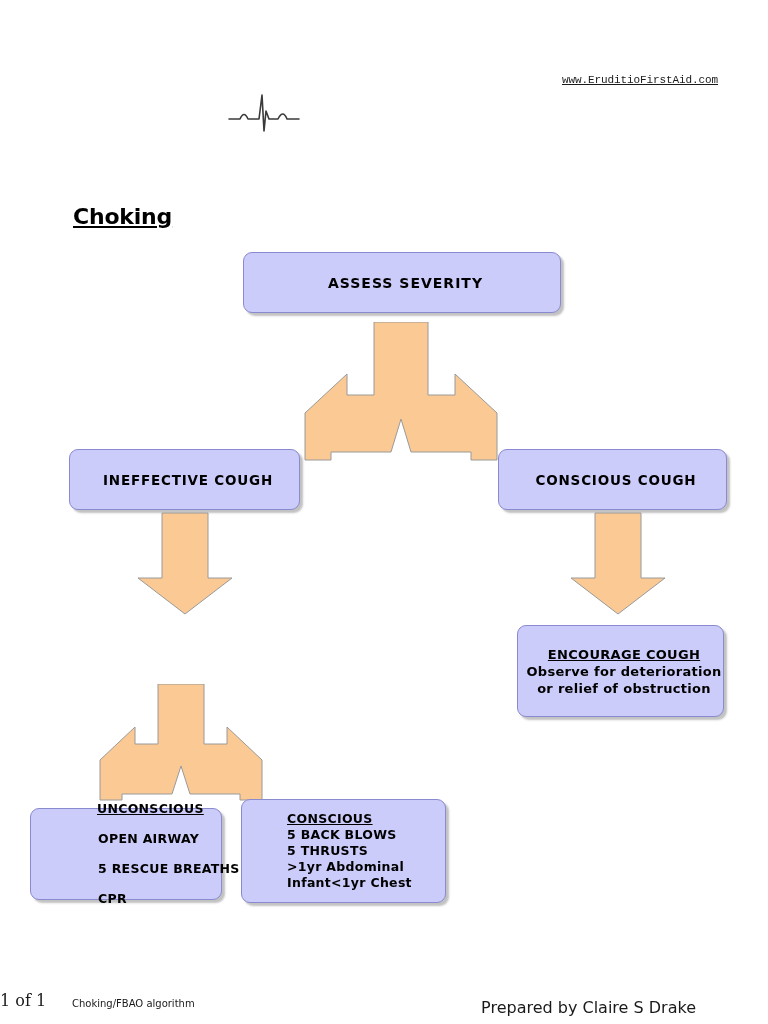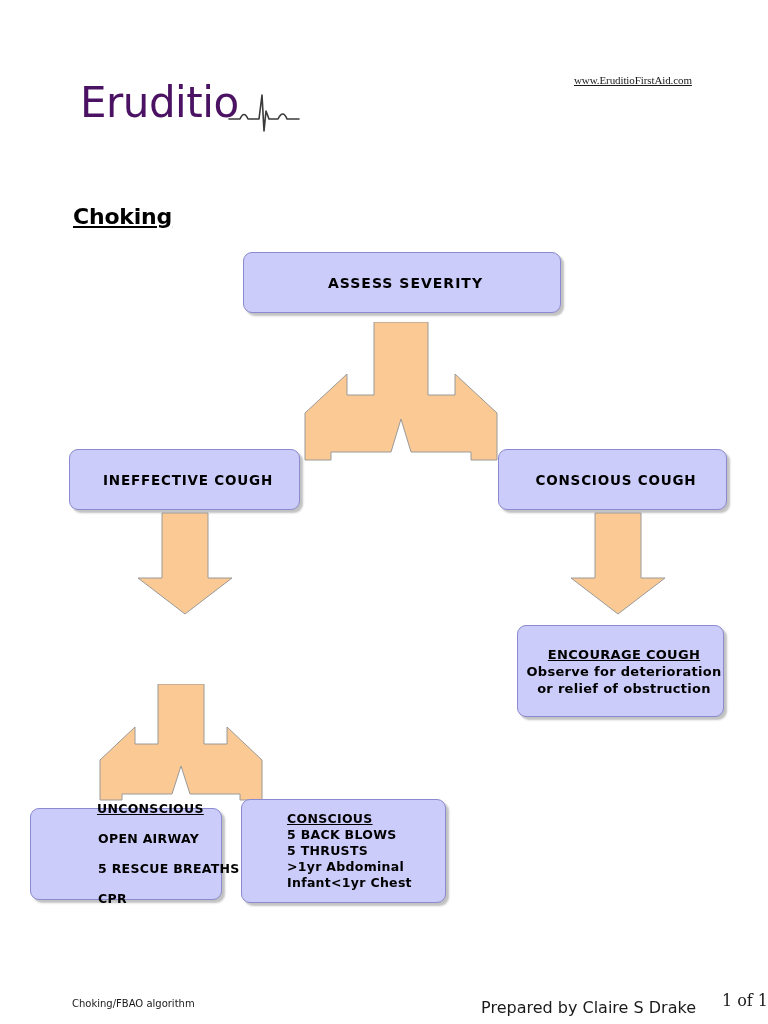--- a/index.html
+++ b/index.html
@@ -22,26 +22,25 @@
     width: 768px;
     height: 1024px;
   }
 
   
   .site-url {
     position: absolute;
     left: 562px;
     top: 74px;
     font-size: 11px;
-    font-family: Liberation Serif, serif;
+    font-family: Liberation Mono, monospace;
     color: #1a1a1a;
     text-decoration: underline;
     letter-spacing: -0.1px;
     white-space: nowrap;
-    margin-left: 12px;
   }
 
   .logo {
     position: absolute;
     left: 80px;
     top: 78px;
     width: 300px;
     height: 60px;
   }
   .logo-word {
@@ -169,21 +168,21 @@
     position: absolute;
     left: 72px; top: 998px;
     font-family: "DejaVu Sans", sans-serif;
     font-size: 10px;
     color: #1a1a1a;
     white-space: nowrap;
   }
   .footer-center {
     position: absolute;
     left: 0; right: 0; top: 991px;
-    text-align: right;
+    text-align: left;
     font-family: "DejaVu Serif", serif;
     font-size: 16px;
     color: #1a1a1a;
   }
   .footer-right {
     position: absolute;
     right: 72px; top: 998px;
     font-family: "DejaVu Sans", sans-serif;
     font-size: 16px;
     color: #1a1a1a;
@@ -191,21 +190,20 @@
   }
 </style>
 </head>
 <body>
 
 <div class="page">
 
   <a class="site-url" href="#">www.EruditioFirstAid.com</a>
 
   <div class="logo">
-    <div class="logo-word">Eruditio</div>
     <div class="logo-ecg">
       <svg width="72" height="48" viewBox="0 0 72 48" aria-hidden="true">
         <path d="M1 33 L12 33 Q16 24 20 33 L27 33 L31 33 L34 9 L36 45 L38 25 L41 33 L50 33 Q55 23 59 33 L71 33" fill="none" stroke="#3a3a3a" stroke-width="1.6" stroke-linejoin="round" stroke-linecap="round"></path>
       </svg>
     </div>
   </div>
 
   <div class="doc-title">Choking</div>
 
   <div class="box box-assess center-text">

